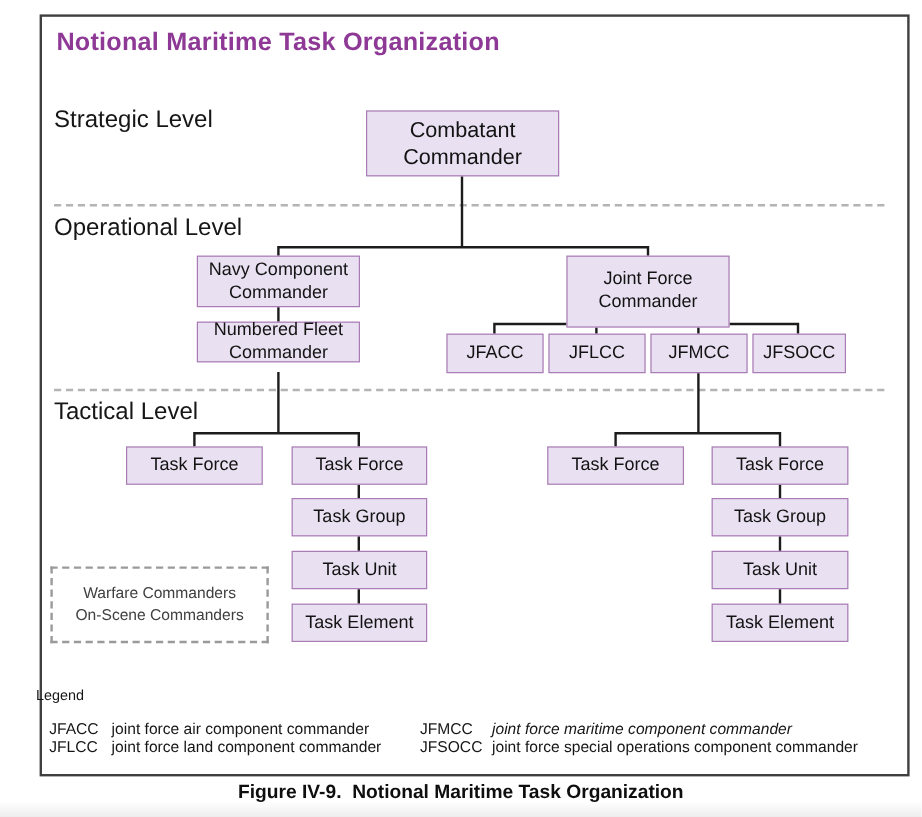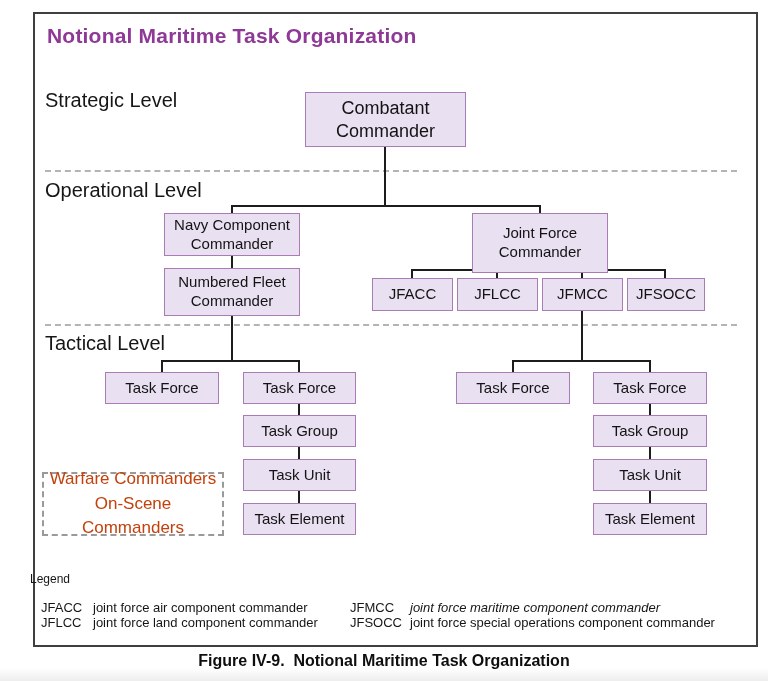--- a/index.html
+++ b/index.html
@@ -57,24 +57,24 @@
   .dashed-note {
     position: absolute;
     left: 42px; top: 472px;
     width: 182px; height: 64px;
     border: 2px dashed #9a9a9a;
     box-sizing: border-box;
     display: flex;
     align-items: center;
     justify-content: center;
     text-align: center;
-    font-size: 17px;
+    font-size: 13px;
     line-height: 1.45;
     white-space: pre-line;
-    color: #c2410c;
+    color: #404040;
     background: #ffffff;
   }
   svg.connectors {
     position: absolute;
     left: 0; top: 0;
     pointer-events: none;
   }
   .legend-heading {
     position: absolute;
     left: 30px; top: 572px;
@@ -125,21 +125,21 @@
     </g>
   </svg>
 
   <div class="node" style="left:305px; top:92px; width:161px; height:55px; font-size:18px;">Combatant
 Commander</div>
 
   <div class="node" style="left:164px; top:213px; width:136px; height:43px;">Navy Component
 Commander</div>
   <div class="node" style="left:472px; top:213px; width:136px; height:60px;">Joint Force
 Commander</div>
-  <div class="node" style="left:164px; top:268px; width:136px; height:48px;">Numbered Fleet
+  <div class="node" style="left:164px; top:268px; width:136px; height:34px;">Numbered Fleet
 Commander</div>
 
   <div class="node" style="left:372px; top:278px; width:81px; height:33px;">JFACC</div>
   <div class="node" style="left:457px; top:278px; width:81px; height:33px;">JFLCC</div>
   <div class="node" style="left:542px; top:278px; width:81px; height:33px;">JFMCC</div>
   <div class="node" style="left:627px; top:278px; width:78px; height:33px;">JFSOCC</div>
 
   <div class="node" style="left:105px; top:372px; width:114px; height:32px;">Task Force</div>
   <div class="node" style="left:243px; top:372px; width:113px; height:32px;">Task Force</div>
   <div class="node" style="left:243px; top:415px; width:113px; height:32px;">Task Group</div>

